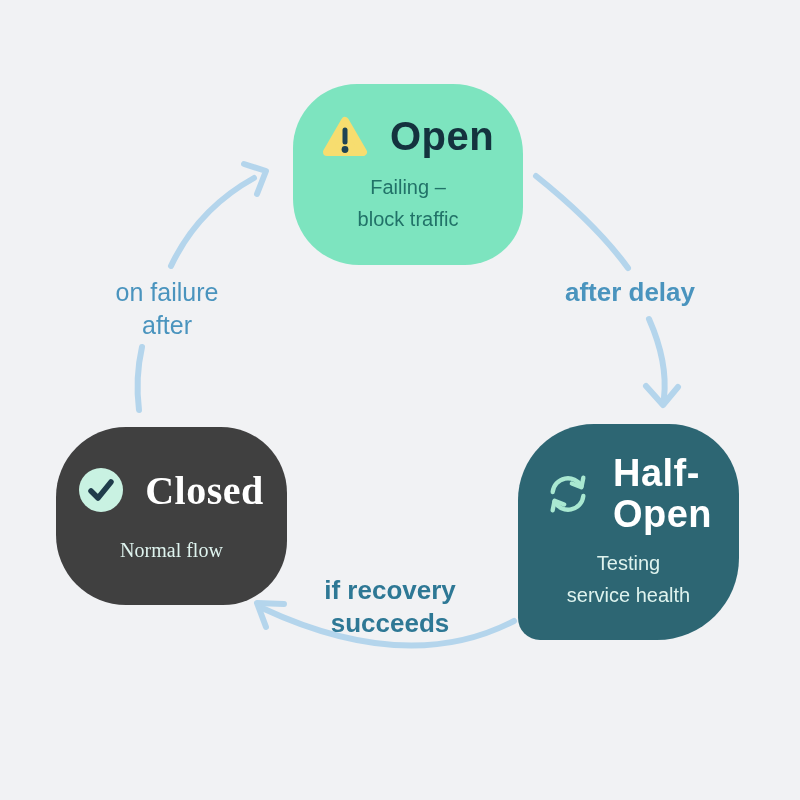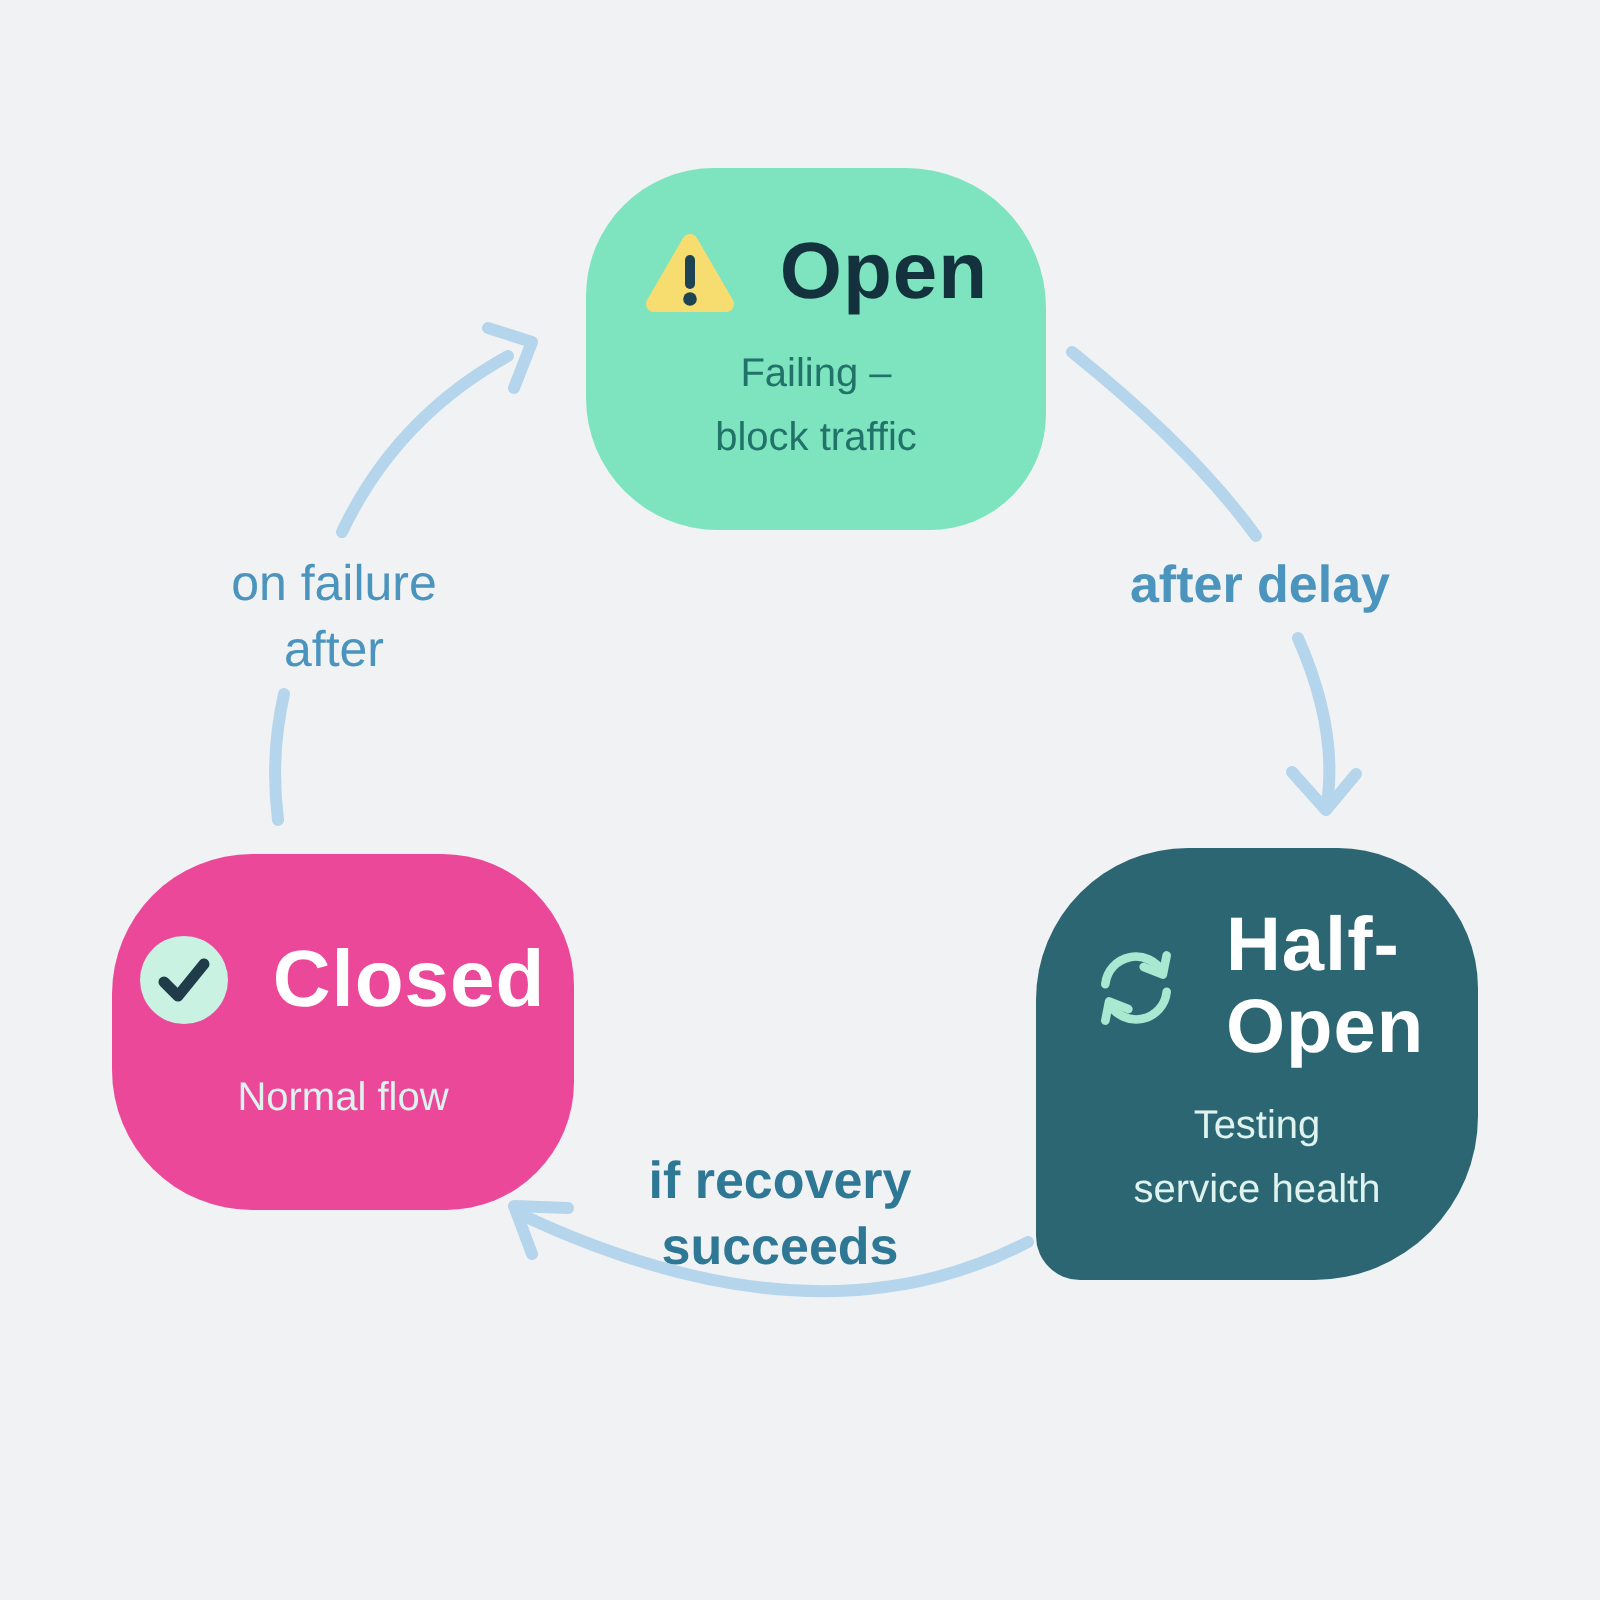--- a/index.html
+++ b/index.html
@@ -19,22 +19,23 @@
     align-items:center;justify-content:center;
     text-align:center;
   }
   .node-open{
     left:293px;top:84px;width:230px;height:181px;
     background:#7de4bf;
     border-radius:64px 70px 58px 66px;
   }
   .node-closed{
     left:56px;top:427px;width:231px;height:178px;
-    background:#ec4899;
+    background:#404040;
     border-radius:70px 66px 64px 70px;
+    font-family:Liberation Serif, serif;
   }
   .node-half-open{
     left:518px;top:424px;width:221px;height:216px;
     background:#2d6673;
     border-radius:76px 70px 82px 22px;
   }
   .title-row{display:flex;align-items:center;gap:22px;}
   .title{font-size:40px;font-weight:700;letter-spacing:0.5px;}
   .node-open .title{color:#14323e;}
   .node-closed .title,.node-half-open .title{color:#ffffff;}

